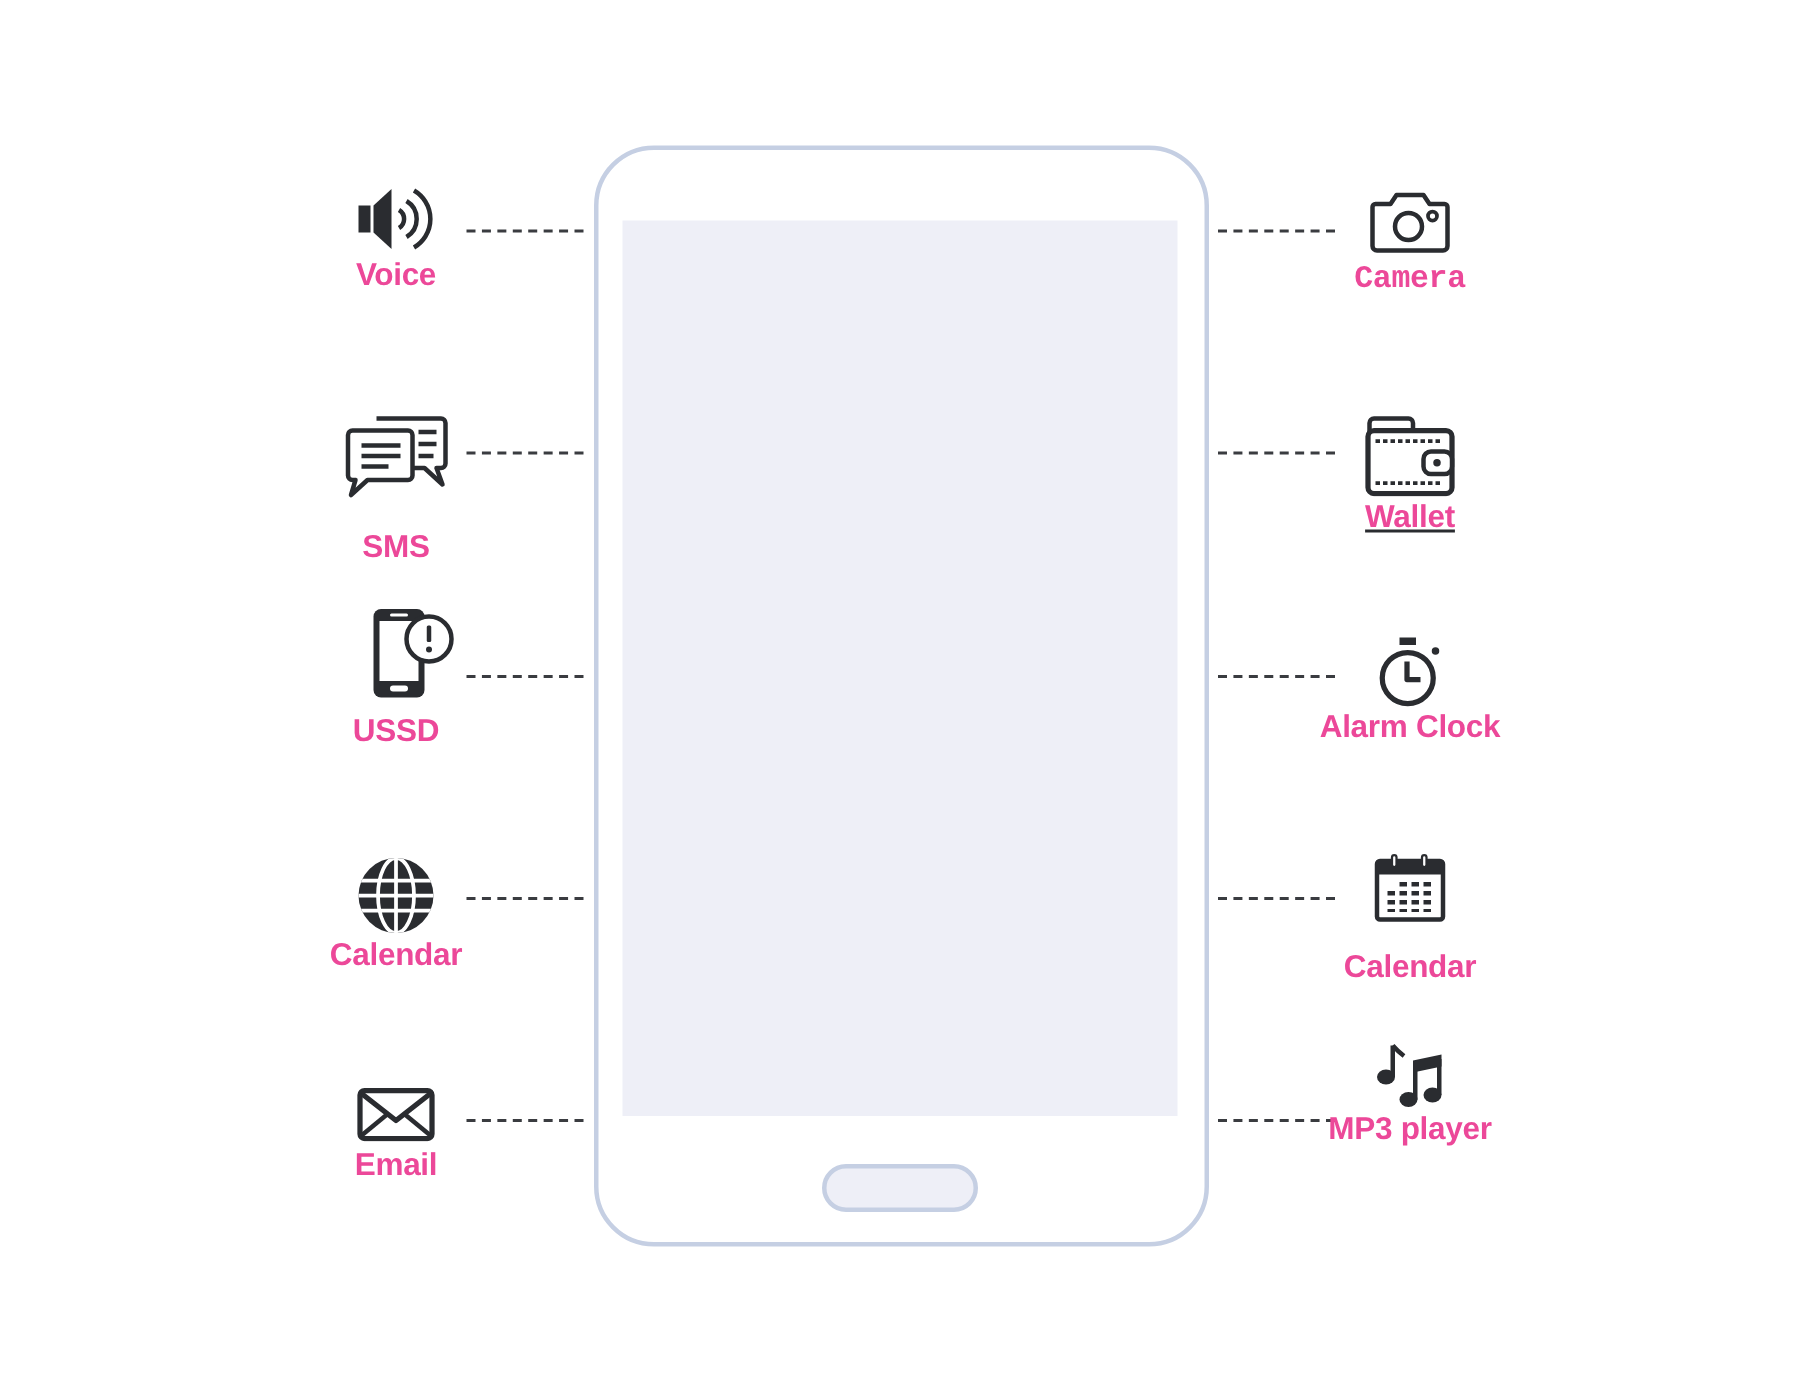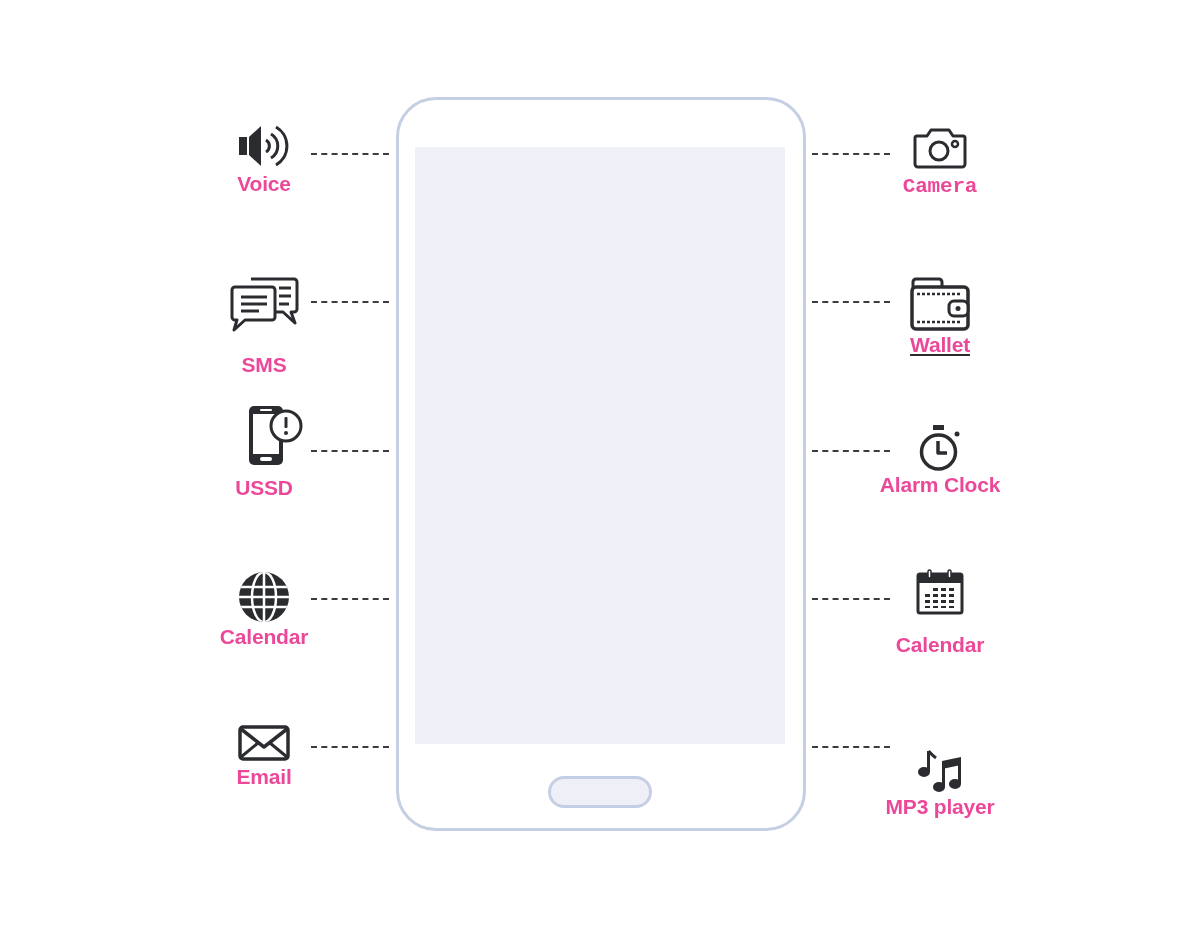--- a/index.html
+++ b/index.html
@@ -168,21 +168,21 @@
         <rect x="34" y="31" width="5" height="3"></rect>
       <rect x="10" y="37" width="5" height="2"></rect>
         <rect x="18" y="37" width="5" height="2"></rect>
         <rect x="26" y="37" width="5" height="2"></rect>
         <rect x="34" y="37" width="5" height="2"></rect>
     </g>
   </svg>
   <span class="label" style="margin-top:18px;">Calendar</span>
 </div>
 
-<div class="feature" style="left:860px; top:749px;">
+<div class="feature" style="left:860px; top:695px;">
   <svg class="ico" width="48" height="44" viewBox="0 0 48 44">
     <ellipse cx="8" cy="23" rx="6" ry="5" fill="#2a2c30"></ellipse>
     <line x1="12.5" y1="23" x2="12.5" y2="2" stroke="#2a2c30" stroke-width="3"></line>
     <path d="M12.5 2 Q16 6 20 9" stroke="#2a2c30" stroke-width="3" fill="none"></path>
     <ellipse cx="23" cy="38" rx="6" ry="5" fill="#2a2c30"></ellipse>
     <ellipse cx="39" cy="35" rx="6" ry="5" fill="#2a2c30"></ellipse>
     <line x1="27.5" y1="38" x2="27.5" y2="14" stroke="#2a2c30" stroke-width="3"></line>
     <line x1="43.5" y1="35" x2="43.5" y2="11" stroke="#2a2c30" stroke-width="3"></line>
     <polygon points="26,12 45,8 45,16 26,20" fill="#2a2c30"></polygon>
   </svg>

